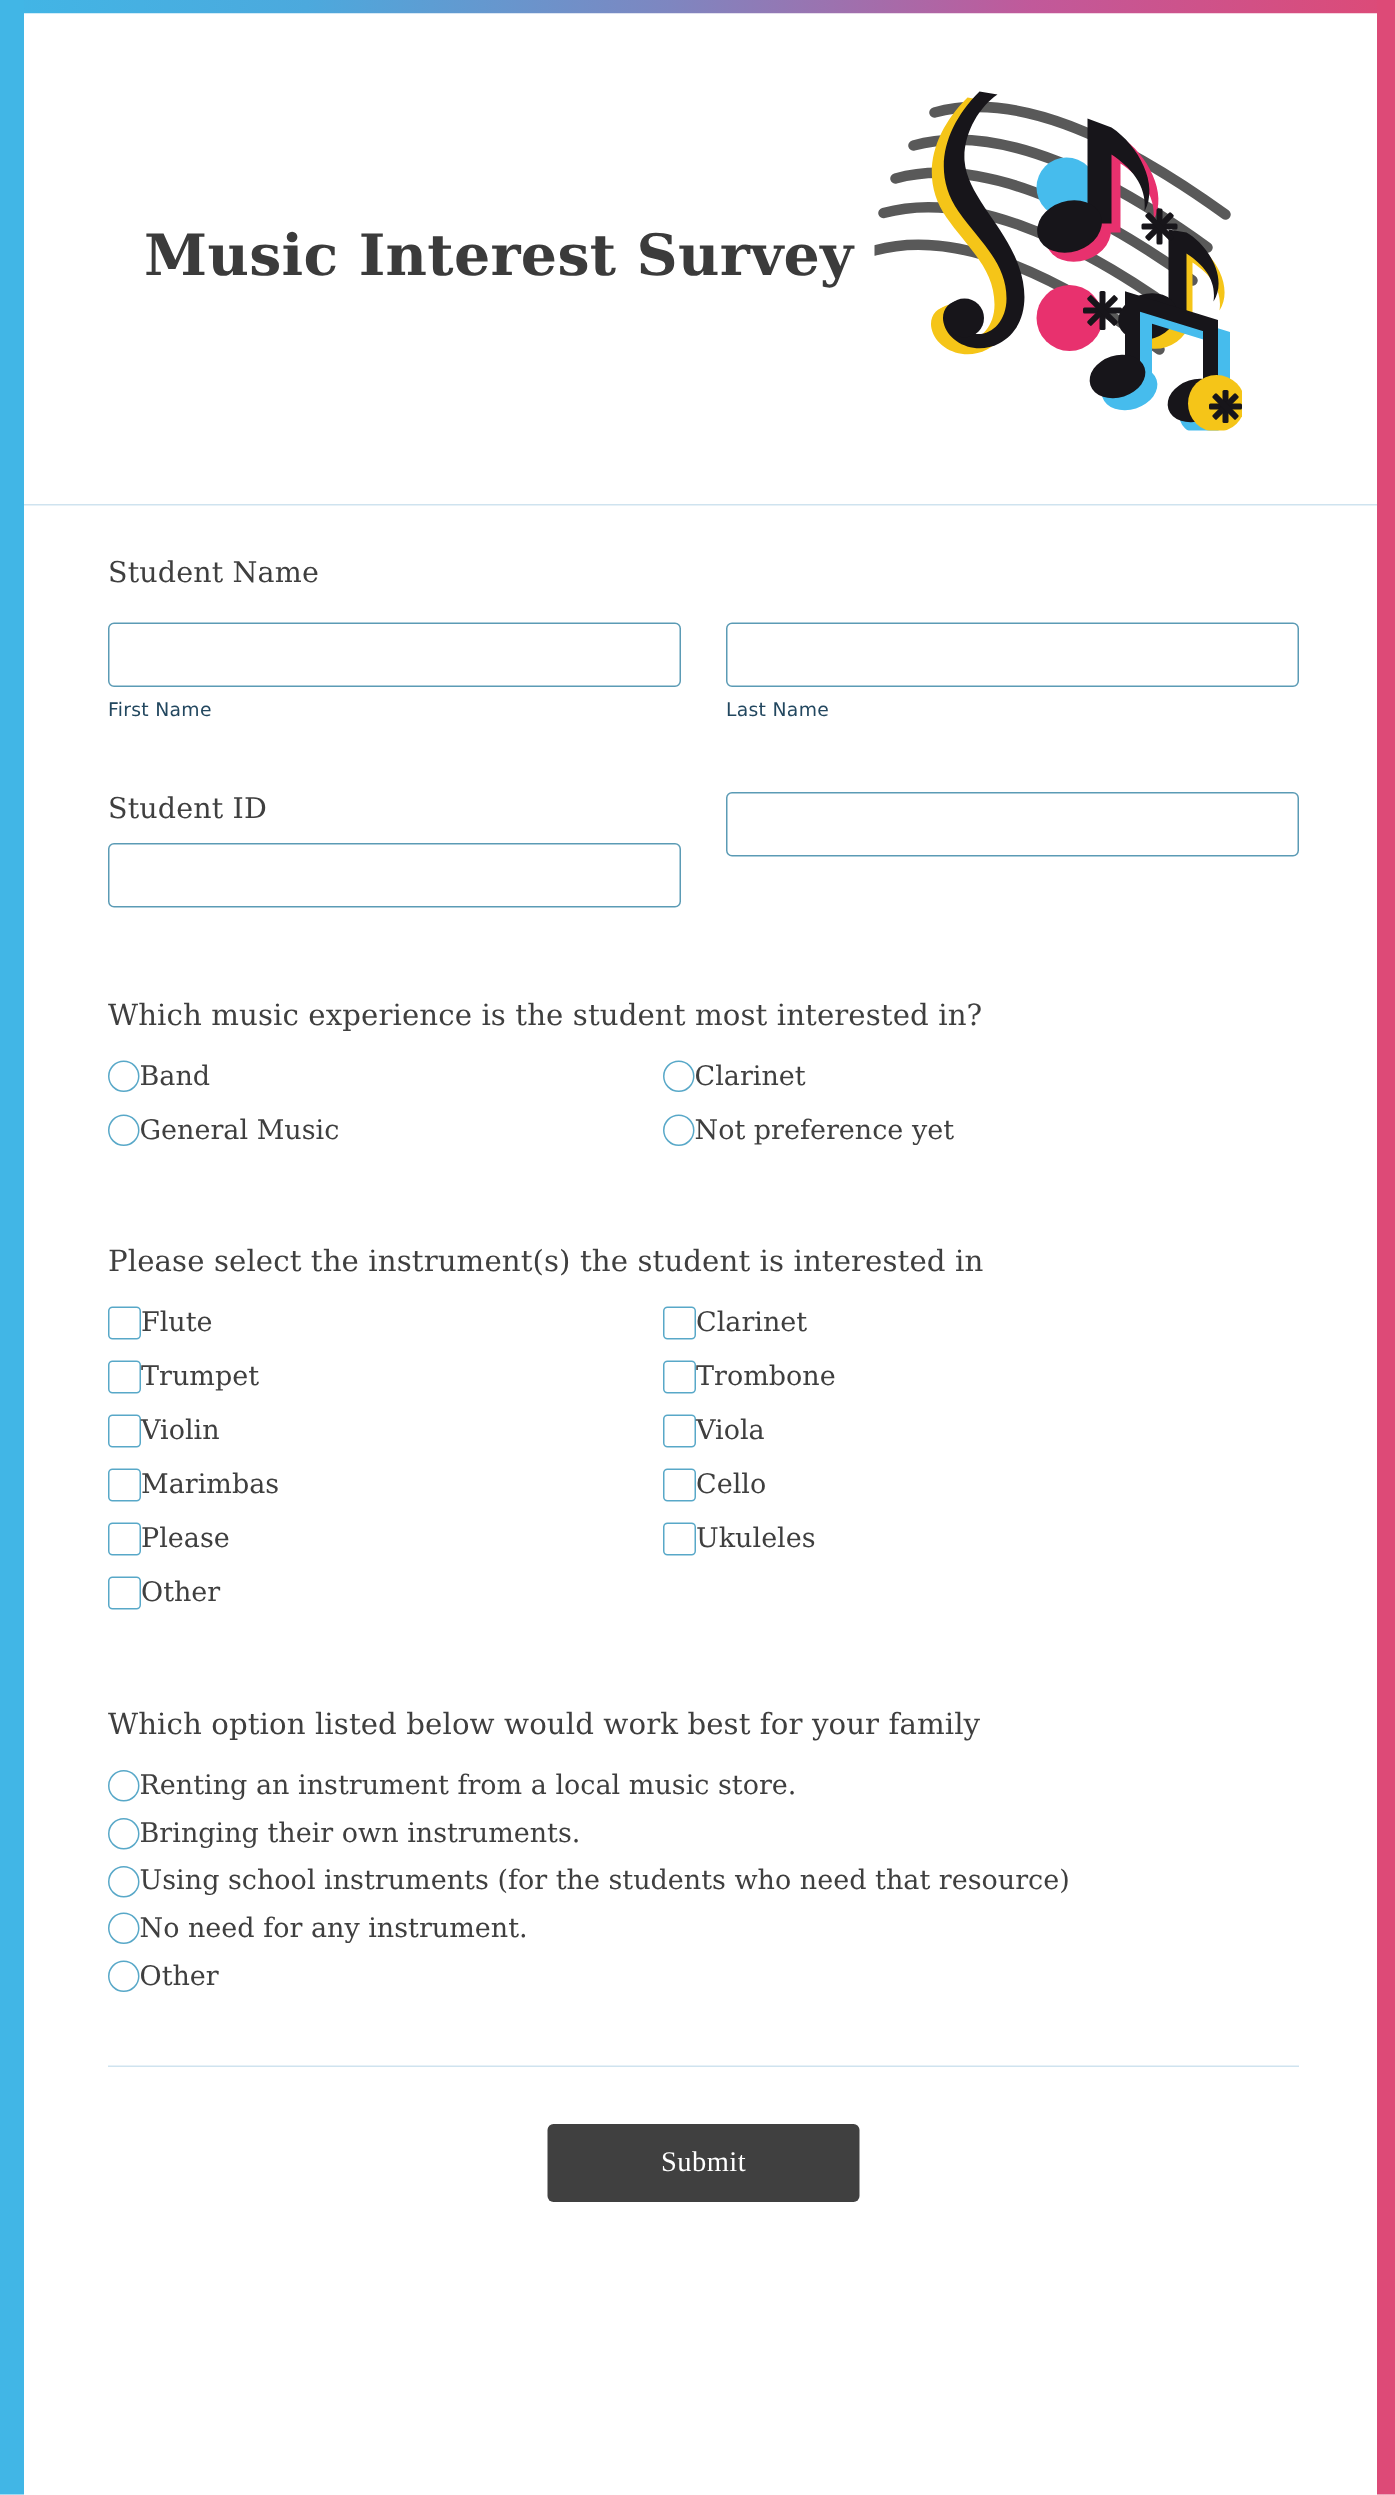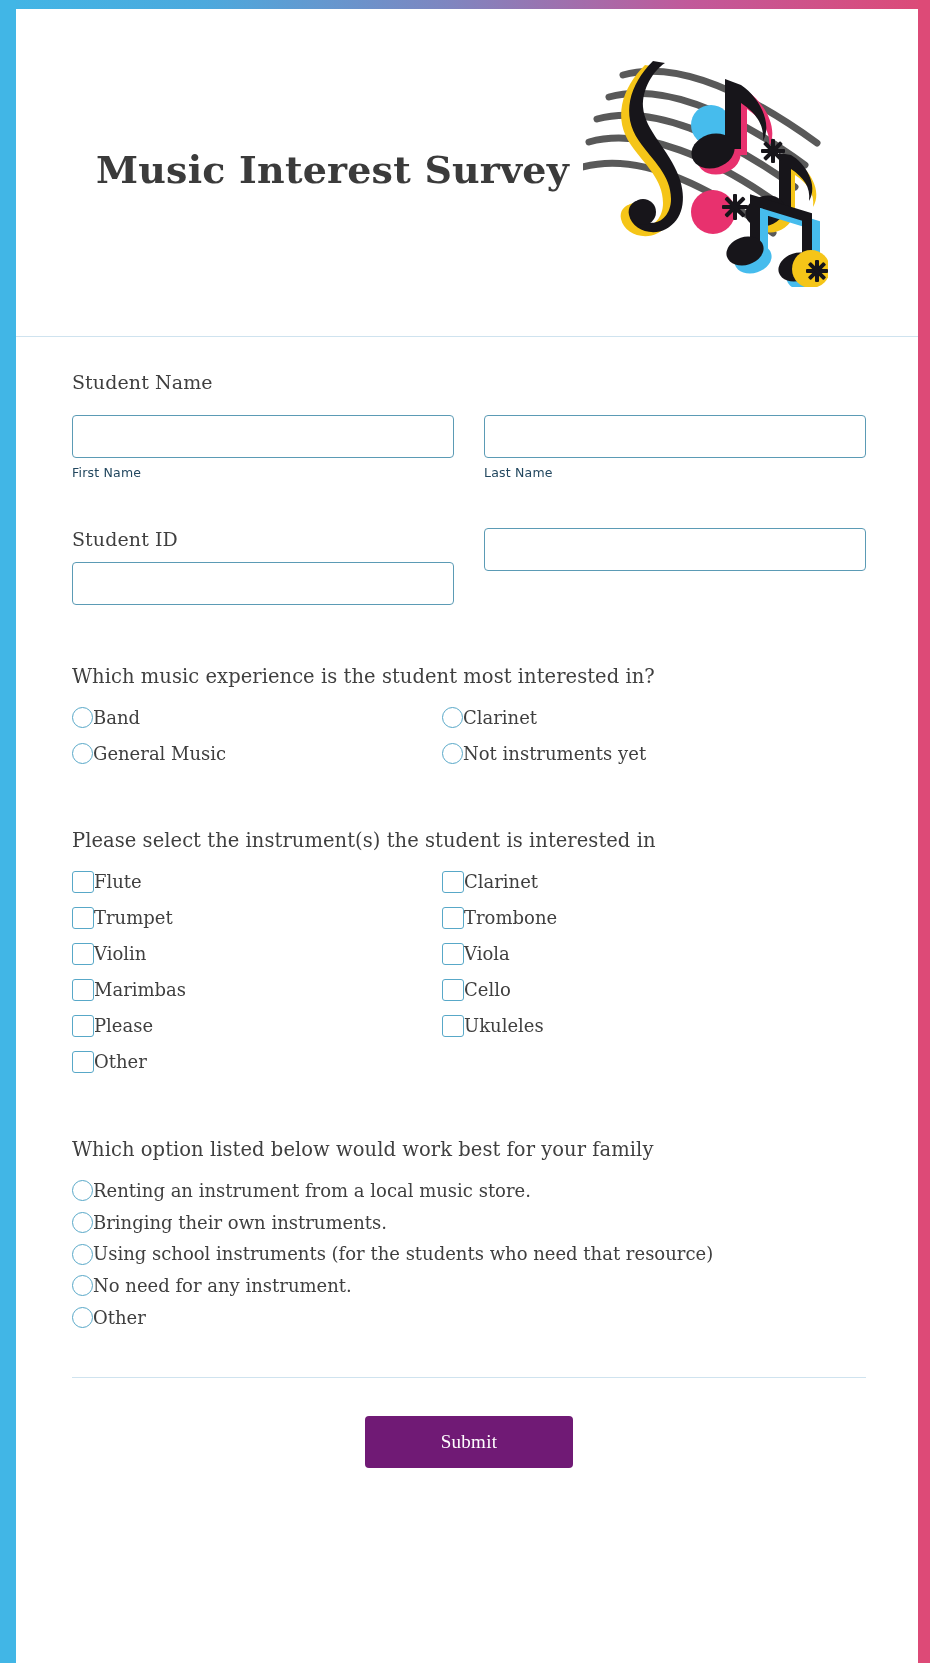--- a/index.html
+++ b/index.html
@@ -158,21 +158,21 @@
   .form-footer {
     margin-top: 44px;
     border-top: 1px solid #cfe3ef;
     padding-top: 38px;
     text-align: center;
   }
   .submit-button {
     display: inline-block;
     min-width: 208px;
     padding: 15px 34px;
-    background: #701a75;
+    background: #404040;
     color: #ffffff;
     border: none;
     border-radius: 4px;
     font-family: "Liberation Serif", "DejaVu Serif", serif;
     font-size: 19px;
     letter-spacing: .3px;
     cursor: pointer;
   }
 </style>
 </head>
@@ -305,21 +305,21 @@
               <div class="opt">
                 <span class="radio-mark"></span>
                 <span class="opt-text">Clarinet</span>
               </div>
               <div class="opt">
                 <span class="radio-mark"></span>
                 <span class="opt-text">General Music</span>
               </div>
               <div class="opt">
                 <span class="radio-mark"></span>
-                <span class="opt-text">Not instruments yet</span>
+                <span class="opt-text">Not preference yet</span>
               </div>
             </div>
           </div>
           <div class="question-block">
             <div class="question-text">Please select the instrument(s) the student is interested in</div>
             <div class="opt-grid-2">
               <div class="opt">
                 <span class="check-mark"></span>
                 <span class="opt-text">Flute</span>
               </div>

